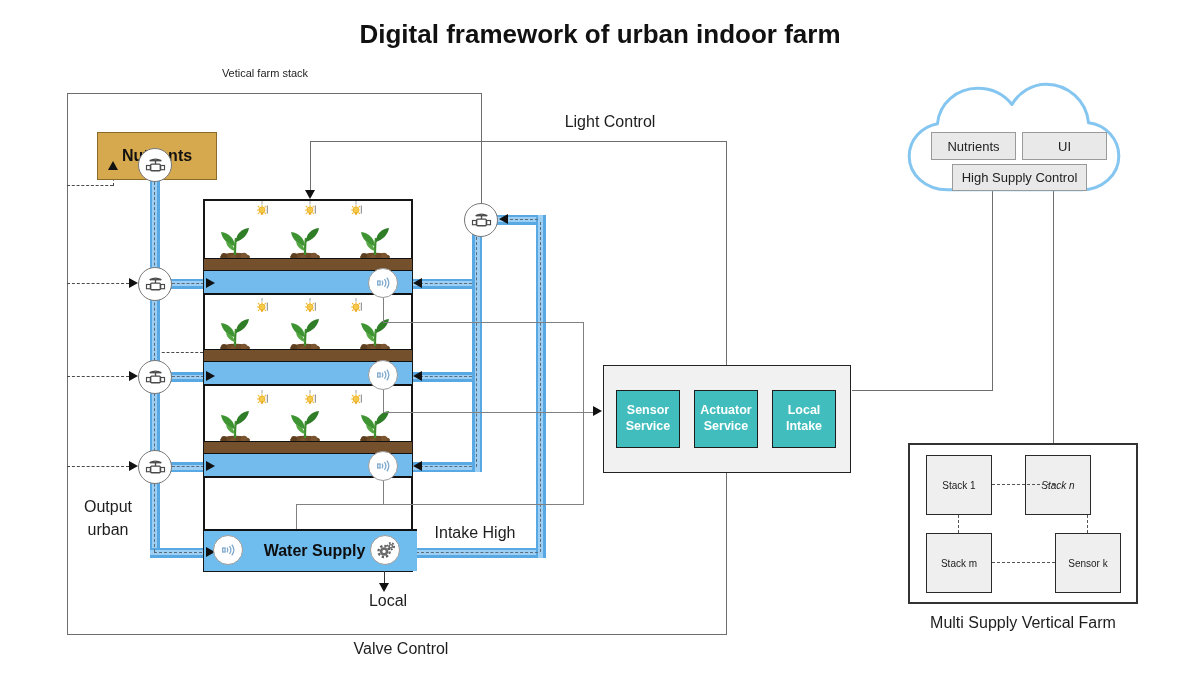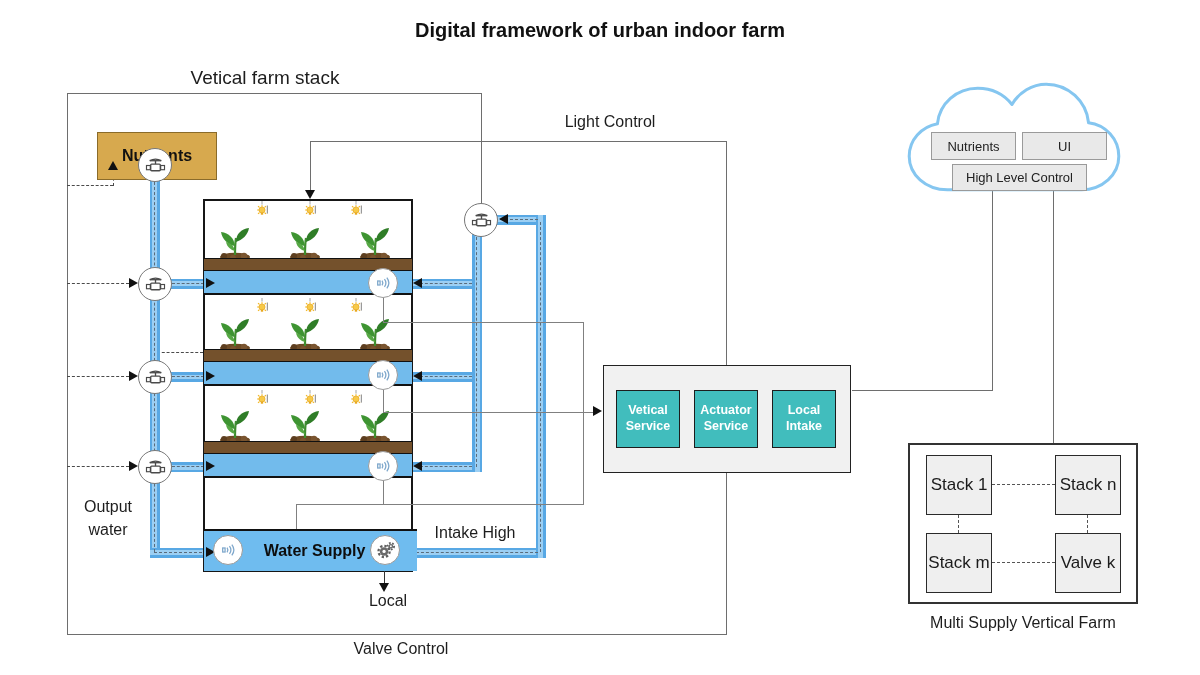--- a/index.html
+++ b/index.html
@@ -23,21 +23,21 @@
   .arr.u{border-left:5.5px solid transparent;border-right:5.5px solid transparent;border-bottom:9px solid #111;}
   .arr.d{border-left:5.5px solid transparent;border-right:5.5px solid transparent;border-top:9px solid #111;}
   .valve{position:absolute;width:34px;height:34px;border-radius:50%;background:#fff;
          border:1.6px solid #777;z-index:6;display:flex;align-items:center;justify-content:center;
          box-sizing:border-box;}
   .sensor{position:absolute;width:30px;height:30px;border-radius:50%;background:#fff;
          border:1.6px solid #9a9a9a;z-index:6;display:flex;align-items:center;justify-content:center;
          box-sizing:border-box;}
   .label{position:absolute;z-index:7;font-size:16px;color:#1d1d1d;}
   .center{text-align:center;}
-  .title{left:0;right:0;top:19px;text-align:center;font-size:20px;font-weight:bold;color:#111;}
+  .title{left:0;right:0;top:19px;text-align:center;font-size:26px;font-weight:bold;color:#111;}
   .stackbox{position:absolute;left:203px;top:199px;width:210px;height:373px;
             border:2.2px solid #161616;background:#fff;z-index:2;box-sizing:border-box;}
   .soil{position:absolute;left:204px;width:208px;height:13px;background:#74512C;
         border-top:1.8px solid #111;border-bottom:1.8px solid #111;z-index:3;box-sizing:border-box;}
   .waterch{position:absolute;left:204px;width:208px;height:24px;background:#72BBEC;
         border-bottom:2px solid #111;z-index:3;box-sizing:border-box;}
   .supply{position:absolute;left:204px;top:529px;width:213px;height:42px;background:#6FBCEF;
         border-top:2px solid #111;z-index:3;box-sizing:border-box;display:flex;align-items:center;
         justify-content:center;font-weight:bold;font-size:16px;color:#0d0d0d;padding-left:8px;}
   .plant,.light{position:absolute;z-index:3;}
@@ -48,21 +48,21 @@
         border:1.8px solid #222;z-index:2;box-sizing:border-box;}
   .svc{position:absolute;width:64px;height:58px;top:390px;background:#41BDBD;border:1.8px solid #1d1d1d;
         z-index:3;box-sizing:border-box;display:flex;align-items:center;justify-content:center;
         text-align:center;color:#fff;font-size:12.5px;font-weight:bold;line-height:1.25;}
   .cloudbox{position:absolute;background:#E9E9E9;border:1px solid #9a9a9a;z-index:3;
         display:flex;align-items:center;justify-content:center;font-size:13px;color:#222;box-sizing:border-box;}
   .msbox{position:absolute;left:908px;top:443px;width:230px;height:161px;border:2.2px solid #333;
         background:#fff;z-index:2;box-sizing:border-box;}
   .stackunit{position:absolute;width:66px;height:60px;background:#EFEFEF;border:1.6px solid #2a2a2a;
         z-index:3;box-sizing:border-box;display:flex;align-items:center;justify-content:center;
-        font-size:17px;color:#1b1b1b;}
+        font-size:10px;color:#1b1b1b;}
   .msd-h{position:absolute;height:0;border-top:1.5px dashed #555;z-index:3;}
   .msd-v{position:absolute;width:0;border-left:1.5px dashed #555;z-index:3;}
   svg.cloudsvg{position:absolute;left:883px;top:72px;z-index:2;}
 </style>
 </head>
 <body>
 
 <svg width="0" height="0" style="position:absolute" aria-hidden="true">
   <defs>
     <symbol id="sym-plant" viewBox="0 0 48 36">
@@ -112,23 +112,23 @@
       <circle cx="10.5" cy="13" r="4.4" fill="#6a6a6a"></circle>
       <circle cx="10.5" cy="13" r="1.7" fill="#fff"></circle>
       <circle cx="17.6" cy="7.6" r="3.4" fill="none" stroke="#5f5f5f" stroke-width="1.9" stroke-dasharray="1.8 1.6"></circle>
       <circle cx="17.6" cy="7.6" r="2.5" fill="#6a6a6a"></circle>
       <circle cx="17.6" cy="7.6" r="1" fill="#fff"></circle>
     </symbol>
   </defs>
 </svg>
 
 <div class="label title">Digital framework of urban indoor farm</div>
-<div class="label center" style="left:165px;top:67px;width:200px;font-size:19px;">Vetical farm stack</div>
+<div class="label center" style="left:165px;top:67px;width:200px;font-size:11px;">Vetical farm stack</div>
 <div class="label center" style="left:535px;top:113px;width:150px;">Light Control</div>
-<div class="label center" style="left:68px;top:495px;width:80px;line-height:1.45;">Output water</div>
+<div class="label center" style="left:68px;top:495px;width:80px;line-height:1.45;">Output urban</div>
 <div class="label center" style="left:415px;top:524px;width:120px;">Intake High</div>
 <div class="label center" style="left:350px;top:592px;width:76px;">Local</div>
 <div class="label center" style="left:330px;top:640px;width:142px;">Valve Control</div>
 <div class="label center" style="left:908px;top:614px;width:230px;">Multi Supply Vertical Farm</div>
 
 <div class="v" style="left:67px;top:93px;height:542px;"></div>
 <div class="h" style="left:67px;top:93px;width:415px;"></div>
 <div class="v" style="left:481px;top:93px;height:114px;"></div>
 <div class="h" style="left:67px;top:634px;width:660px;"></div>
 <div class="v" style="left:726px;top:141px;height:494px;"></div>
@@ -314,21 +314,21 @@
 <div class="wirev" style="left:383px;top:390px;height:22px;"></div>
 <div class="wireh" style="left:383px;top:412px;width:210px;"></div>
 <div class="wirev" style="left:383px;top:479px;height:25px;"></div>
 <div class="wirev" style="left:296px;top:504px;height:25px;"></div>
 <div class="wireh" style="left:296px;top:504px;width:287px;"></div>
 <div class="wirev" style="left:583px;top:322px;height:183px;"></div>
 <div class="arr r" style="left:593px;top:406px;"></div>
 
 <div class="svcbox"></div>
 <div class="svc" style="left:616px;">
-  <span>Vetical Service</span>
+  <span>Sensor Service</span>
   </div>
 <div class="svc" style="left:694px;">
   <span>Actuator Service</span>
   </div>
 <div class="svc" style="left:772px;">
   <span>Local Intake</span>
   </div>
 
 <div class="v" style="left:992px;top:188px;height:202px;"></div>
 <div class="h" style="left:852px;top:390px;width:141px;"></div>
@@ -339,32 +339,32 @@
            C108 16 120 22 128 32 C135 20 148 12 162 12 C184 12 202 29 204 50
            C221 52 234 66 234 83 C234 101 218 116 197 116 Z" fill="#ffffff" stroke="#85C6F0" stroke-width="3" stroke-linejoin="round"></path>
 </svg>
 <div class="cloudbox" style="left:931px;top:132px;width:85px;height:28px;">
   <span>Nutrients</span>
   </div>
 <div class="cloudbox" style="left:1022px;top:132px;width:85px;height:28px;">
   <span>UI</span>
   </div>
 <div class="cloudbox" style="left:952px;top:164px;width:135px;height:27px;">
-  <span>High Level Control</span>
+  <span>High Supply Control</span>
   </div>
 
 <div class="msbox"></div>
 <div class="stackunit" style="left:926px;top:455px;">
   <span>Stack 1</span>
   </div>
-<div class="stackunit" style="left:1055px;top:455px;">
+<div class="stackunit" style="left:1025px;top:455px;font-style:italic;">
   <span>Stack n</span>
   </div>
 <div class="stackunit" style="left:926px;top:533px;">
   <span>Stack m</span>
   </div>
 <div class="stackunit" style="left:1055px;top:533px;">
-  <span>Valve k</span>
+  <span>Sensor k</span>
   </div>
 <div class="msd-h" style="left:992px;top:484px;width:63px;"></div>
 <div class="msd-h" style="left:992px;top:562px;width:63px;"></div>
 <div class="msd-v" style="left:958px;top:515px;height:18px;"></div>
 <div class="msd-v" style="left:1087px;top:515px;height:18px;"></div>
 
 </body></html>

